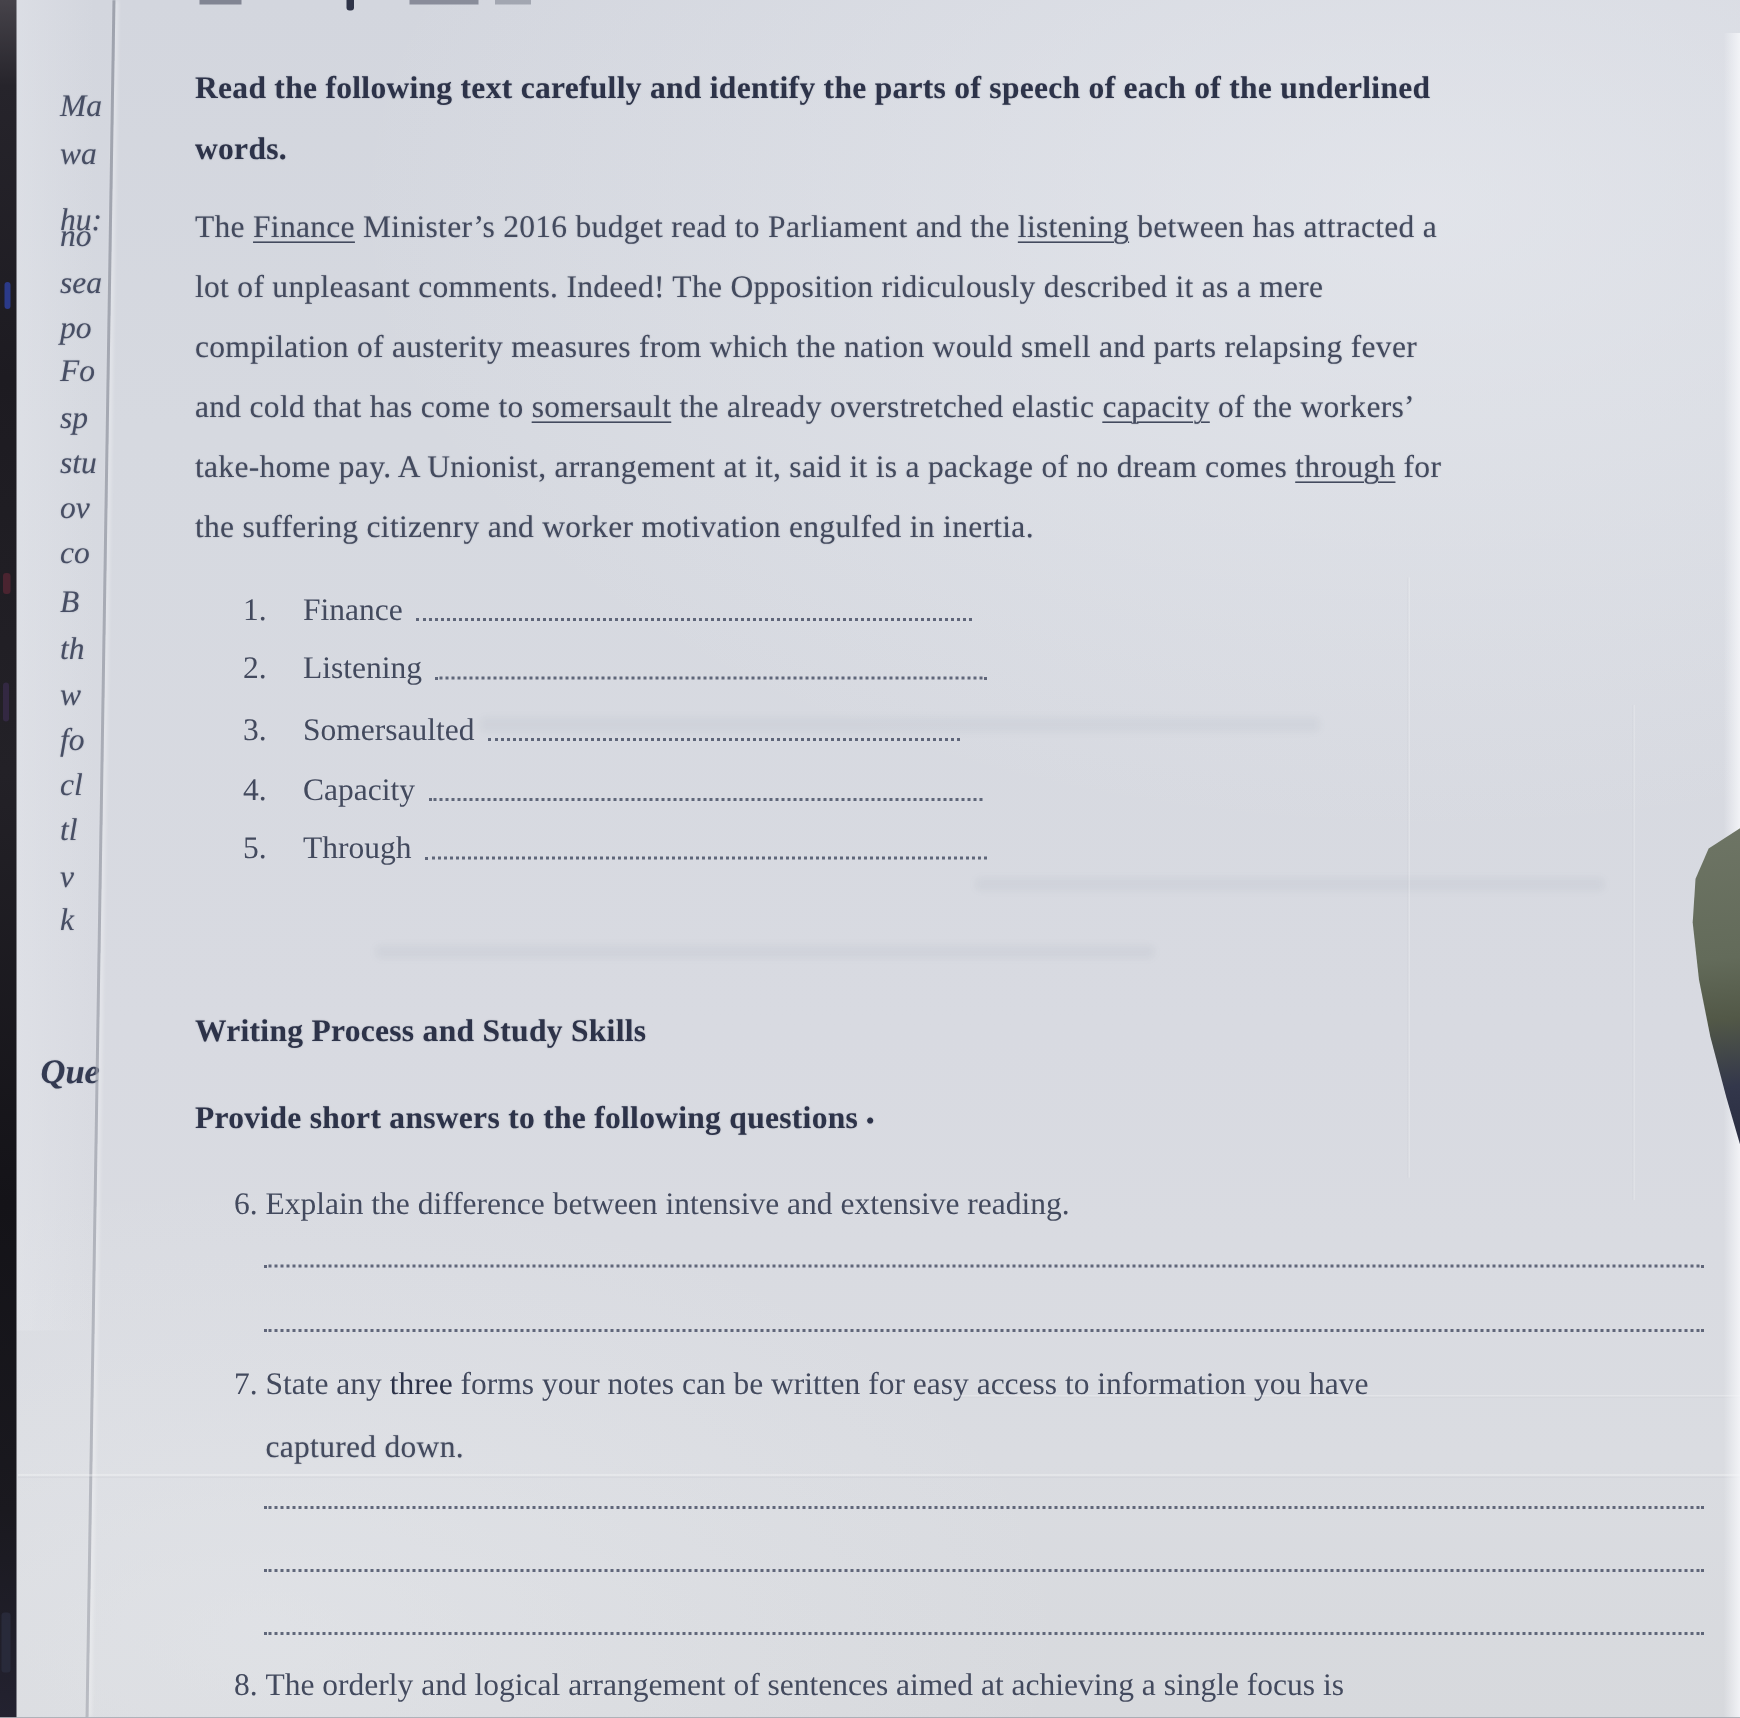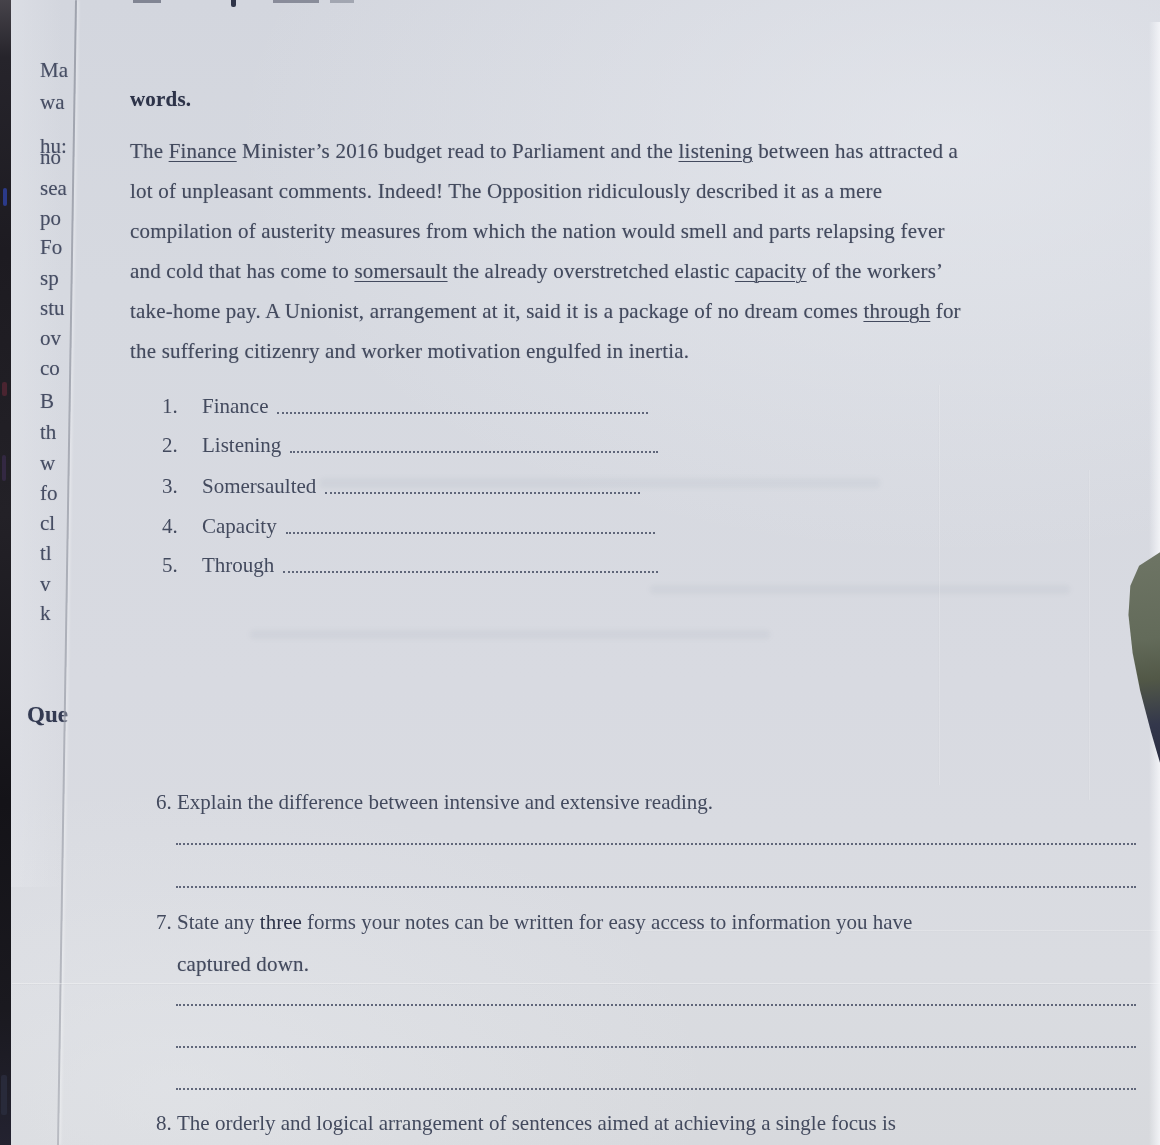--- a/index.html
+++ b/index.html
@@ -18,21 +18,21 @@
        text-shadow:0 0 1px rgba(63,70,89,.38);white-space:nowrap;}
   .body-ink{color:#434a5e;font-size:21px;}
   .bold-ink{color:#2d3349;font-weight:bold;font-size:21px;}
   .u{text-decoration:underline;text-underline-offset:3px;text-decoration-thickness:1.4px;}
   
   #left-edge{position:absolute;left:0;top:0;width:11px;height:1145px;
     background:linear-gradient(180deg,#46434a 0%,#26242b 5%,#1d1b21 22%,#232127 45%,#141318 70%,#1a191f 88%,#232230 100%);}
   .speck{position:absolute;border-radius:2px;}
   
   #under-strip{position:absolute;left:0;top:0;width:74px;height:887px;overflow:hidden;
-    background:linear-gradient(90deg,rgba(230,232,237,.5),rgba(230,232,237,0) 85%);}
+    background:linear-gradient(90deg,rgba(230,232,237,.5),rgba(230,232,237,0) 85%);font-style:italic;}
   .frag{position:absolute;left:40px;font-size:21px;color:#474e64;line-height:1;
         text-shadow:0 0 1px rgba(71,78,100,.4);}
   .frag-bold{left:27px;font-size:23px;font-weight:bold;color:#333a52;}
   
   #sheet-edge{position:absolute;left:57px;top:0;width:1.5px;height:1145px;
     background:linear-gradient(180deg,rgba(150,154,165,.85),rgba(160,163,172,.6));
     transform-origin:bottom left;transform:rotate(0.9deg);
     box-shadow:1.5px 0 3px rgba(255,255,255,.5);}
   
   .topmark{position:absolute;top:0;background:#2f3448;}
@@ -90,20 +90,21 @@
     <div class="speck" style="left:1px;top:1075px;width:6px;height:40px;background:#2b2d3f;opacity:.8"></div>
   </div>
 
   <div>
     <div class="topmark" style="left:231px;width:5px;height:7px;border-radius:0 0 2px 2px"></div>
     <div class="topmark" style="left:133px;width:28px;height:3px;opacity:.5"></div>
     <div class="topmark" style="left:273px;width:46px;height:3px;opacity:.45"></div>
     <div class="topmark" style="left:330px;width:24px;height:3px;opacity:.3"></div>
   </div>
 
+  <div class="txt bold-ink" style="left:130px;top:45px">Read the following text carefully and identify the parts of speech of each of the underlined</div>
   <div class="txt bold-ink" style="left:130px;top:86px">words.</div>
 
   <div>
     <div class="txt body-ink" style="left:130px;top:138px"><span>The </span><span class="u">Finance</span><span> Minister’s 2016 budget read to Parliament and the </span><span class="u">listening</span><span> between has attracted a</span></div>
     <div class="txt body-ink" style="left:130px;top:178px">lot of unpleasant comments. Indeed! The Opposition ridiculously described it as a mere</div>
     <div class="txt body-ink" style="left:130px;top:218px">compilation of austerity measures from which the nation would smell and parts relapsing fever</div>
     <div class="txt body-ink" style="left:130px;top:258px"><span>and cold that has come to </span><span class="u">somersault</span><span> the already overstretched elastic </span><span class="u">capacity</span><span> of the workers’</span></div>
     <div class="txt body-ink" style="left:130px;top:298px"><span>take-home pay. A Unionist, arrangement at it, said it is a package of no dream comes </span><span class="u">through</span><span> for</span></div>
     <div class="txt body-ink" style="left:130px;top:338px">the suffering citizenry and worker motivation engulfed in inertia.</div>
   </div>
@@ -129,20 +130,22 @@
         <span>Capacity</span>
         <span class="leader"></span>
     </div>
     <div class="row body-ink" style="left:162px;top:553px;width:498px">
       <span class="qnum" style="width:40px">5.</span>
         <span>Through</span>
         <span class="leader"></span>
     </div>
   </div>
 
+  <div class="txt bold-ink" style="left:130px;top:674px">Writing Process and Study Skills</div>
+  <div class="txt bold-ink" style="left:130px;top:732px"><span>Provide short answers to the following questions</span> <span style="font-size:15px;letter-spacing:0">•</span></div>
 
   <div class="row body-ink" style="left:156px;top:790px">
     <span class="qnum" style="width:21px">6.</span>
       <span>Explain the difference between intensive and extensive reading.</span>
   </div>
   <div class="dotline" style="left:176px;top:843px;width:960px"></div>
   <div class="dotline" style="left:176px;top:886px;width:960px"></div>
 
   <div class="row body-ink" style="left:156px;top:910px">
     <span class="qnum" style="width:21px">7.</span>

